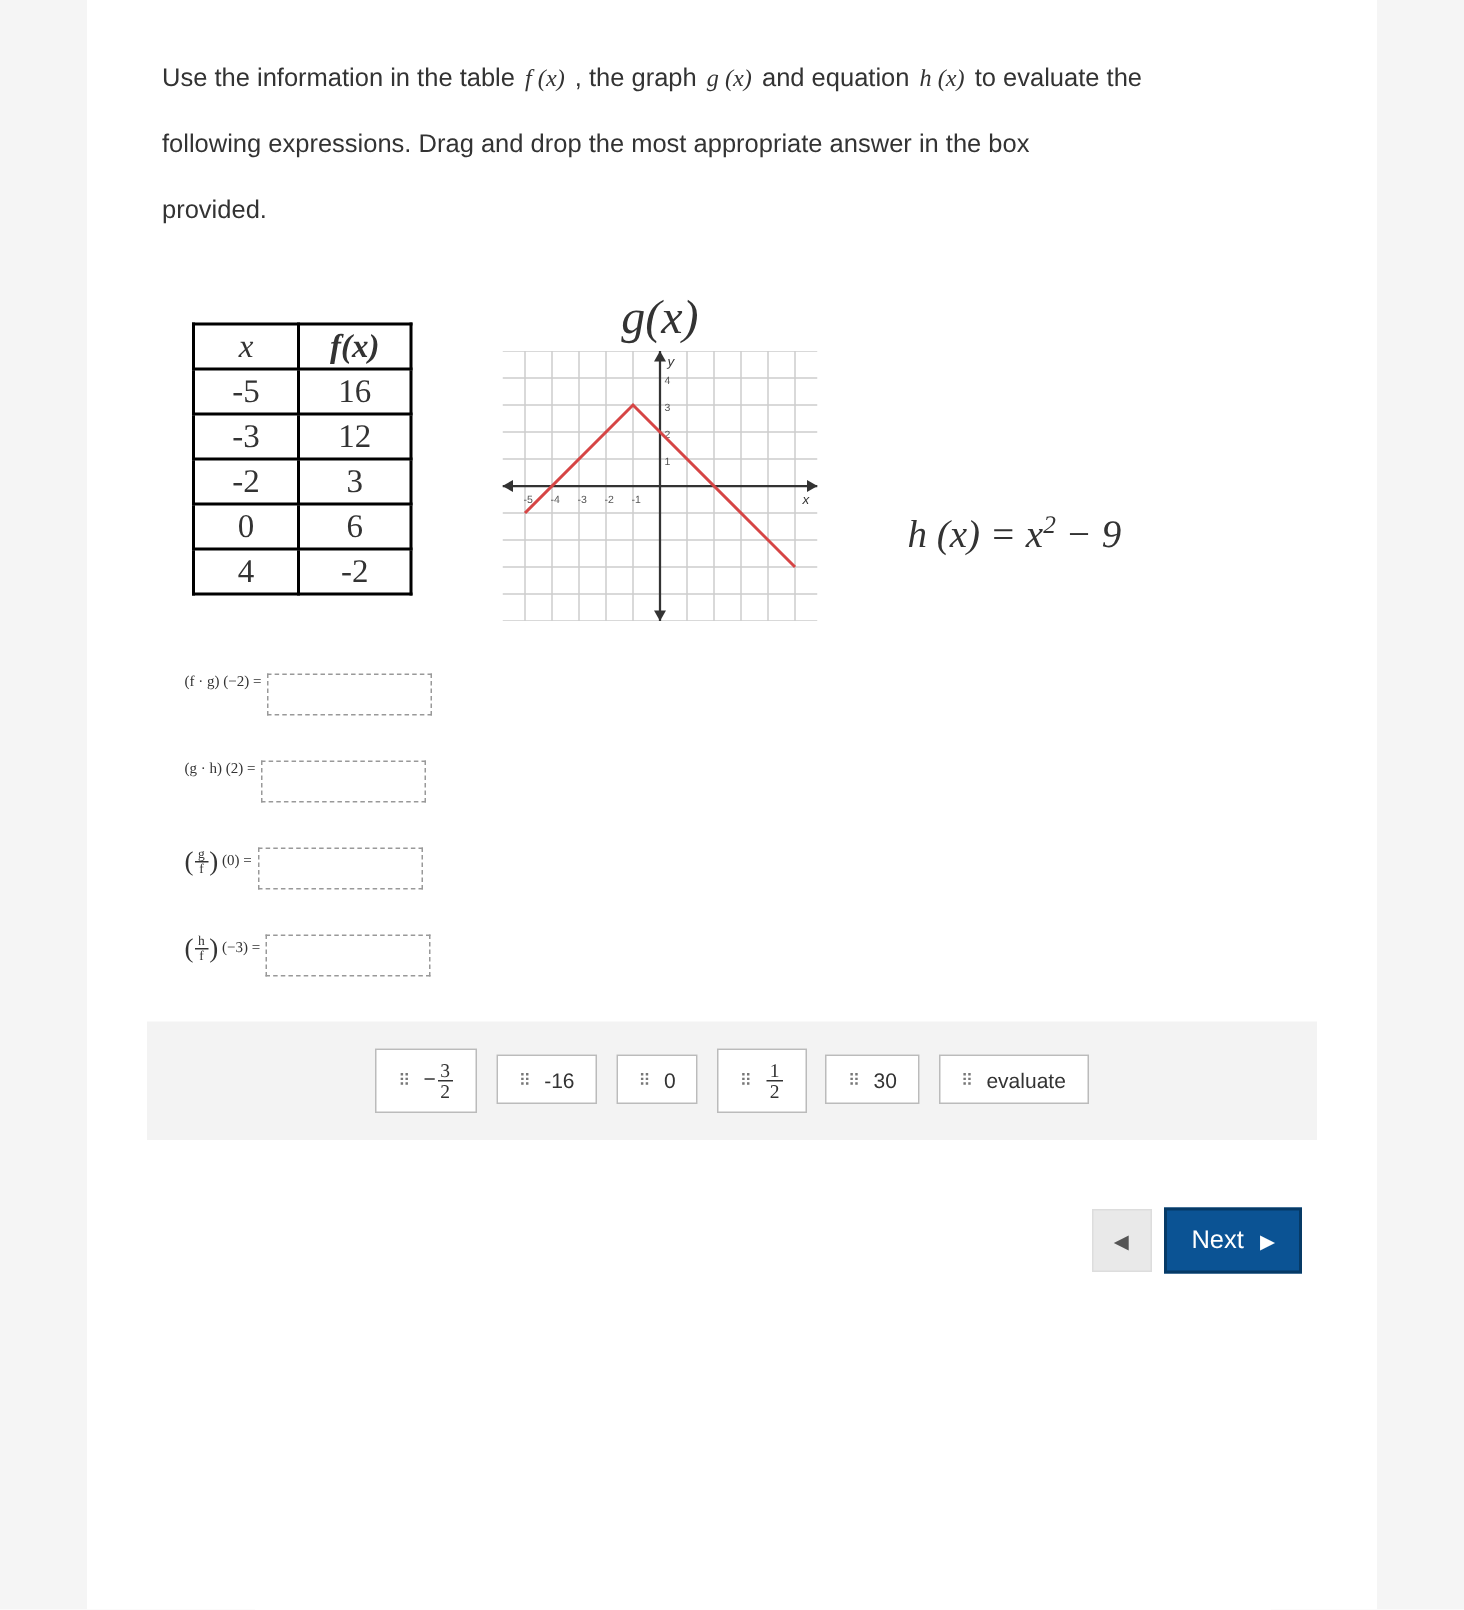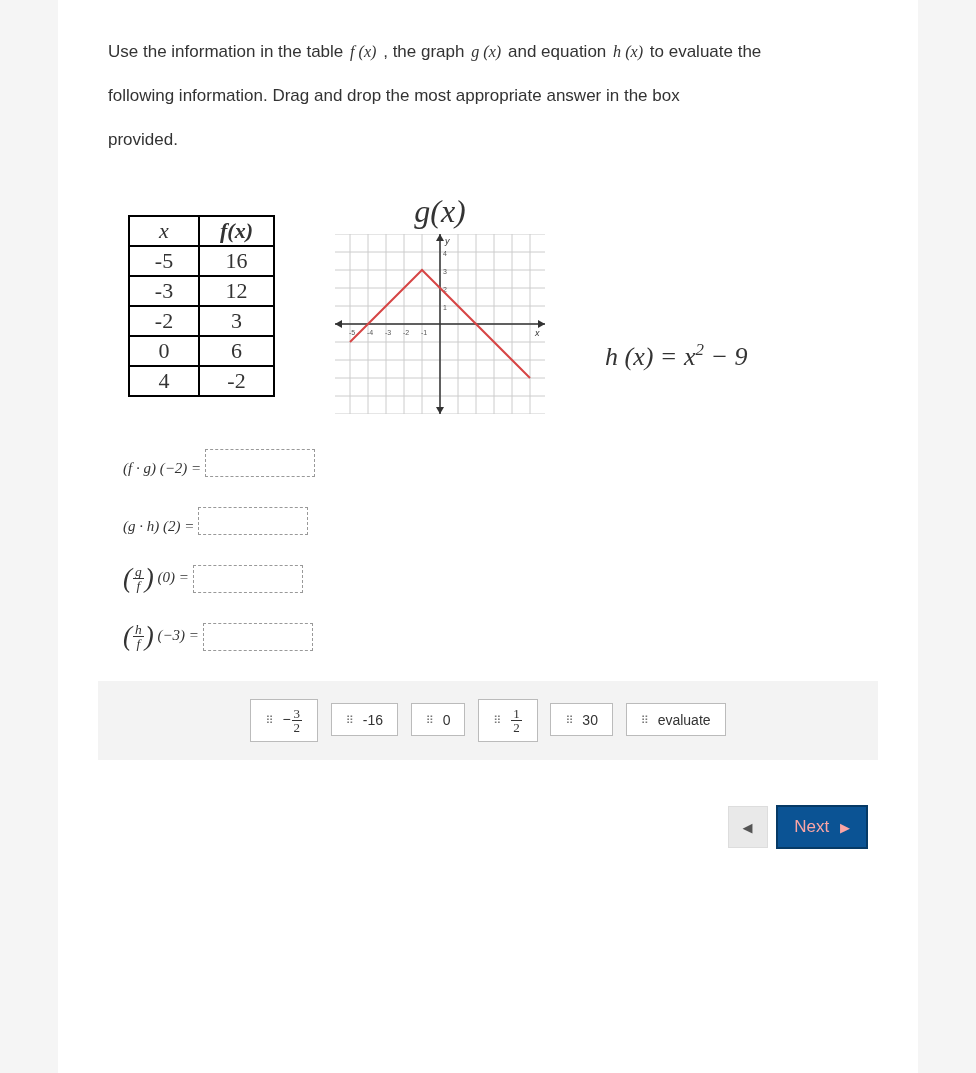--- a/index.html
+++ b/index.html
@@ -62,25 +62,24 @@
     font-style: italic;
     font-size: 26px;
     white-space: nowrap;
     margin-top: 100px;
   }
   .expressions {
     margin-left: 15px;
   }
   .expr-row {
     display: flex;
-    align-items: flex-end;
+    align-items: flex-start;
     margin: 30px 0;
     font-family: 'Times New Roman', serif;
-    font-size: 15px;
-    font-style: italic;
+    font-size: 10px;
   }
   .expr-row .lhs { white-space: nowrap; }
   .drop-zone {
     display: inline-block;
     min-width: 110px;
     height: 28px;
     border: 1px dashed #999;
     margin-left: 4px;
     vertical-align: middle;
     background: #fff;
@@ -135,41 +134,41 @@
     margin-left: 4px;
   }
   .btn-prev {
     background: #e9e9e9;
     color: #555;
     border-color: #ddd;
     padding: 10px 14px;
   }
   .btn-next {
     background: #0b5394;
-    color: #fca5a5;
+    color: #ffffff;
     border: 2px solid #063a66;
   }
   .btn-next .tri { margin-left: 6px; font-size: 13px; }
   .btn-prev .tri { font-size: 13px; }
   .sup { vertical-align: super; font-size: 0.65em; }
 </style>
 </head>
 <body>
 
 <div class="card">
 
   <div class="question-text">
     <span>Use the information in the table </span>
     <span class="math-inline">f (x)</span>
     <span>, the graph </span>
     <span class="math-inline">g (x)</span>
     <span>and equation </span>
     <span class="math-inline">h (x)</span>
     <span> to evaluate the</span><br>
-    <span>following information. Drag and drop the most appropriate answer in the box</span><br>
+    <span>following expressions. Drag and drop the most appropriate answer in the box</span><br>
     <span>provided.</span>
   </div>
 
   <div class="visual-row">
     <table class="fx-table">
       <tbody>
           <tr>
         <th>x</th>
         <th>f(x)</th>
       </tr>

